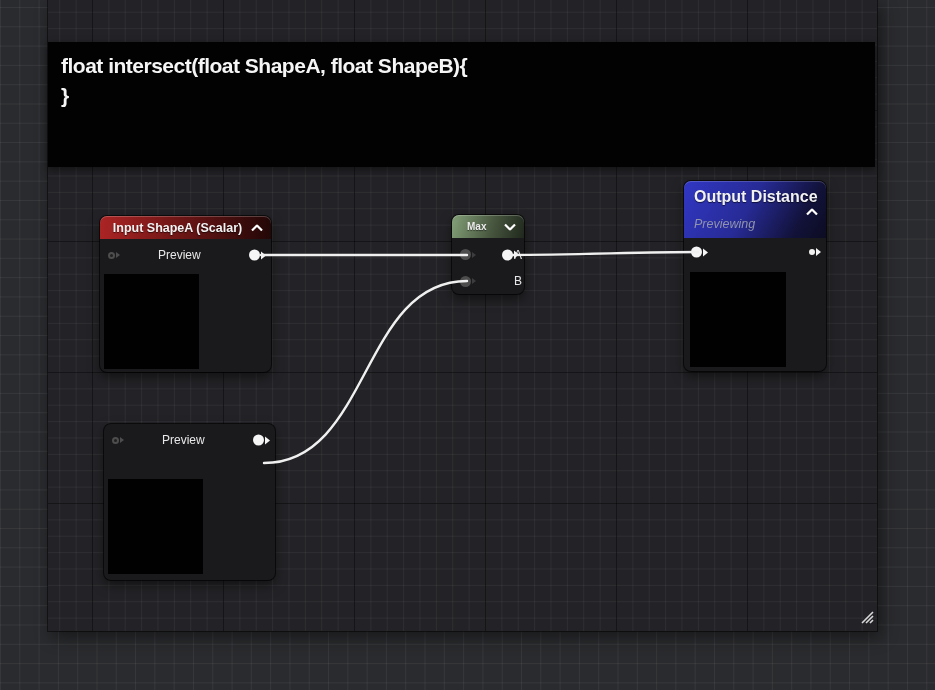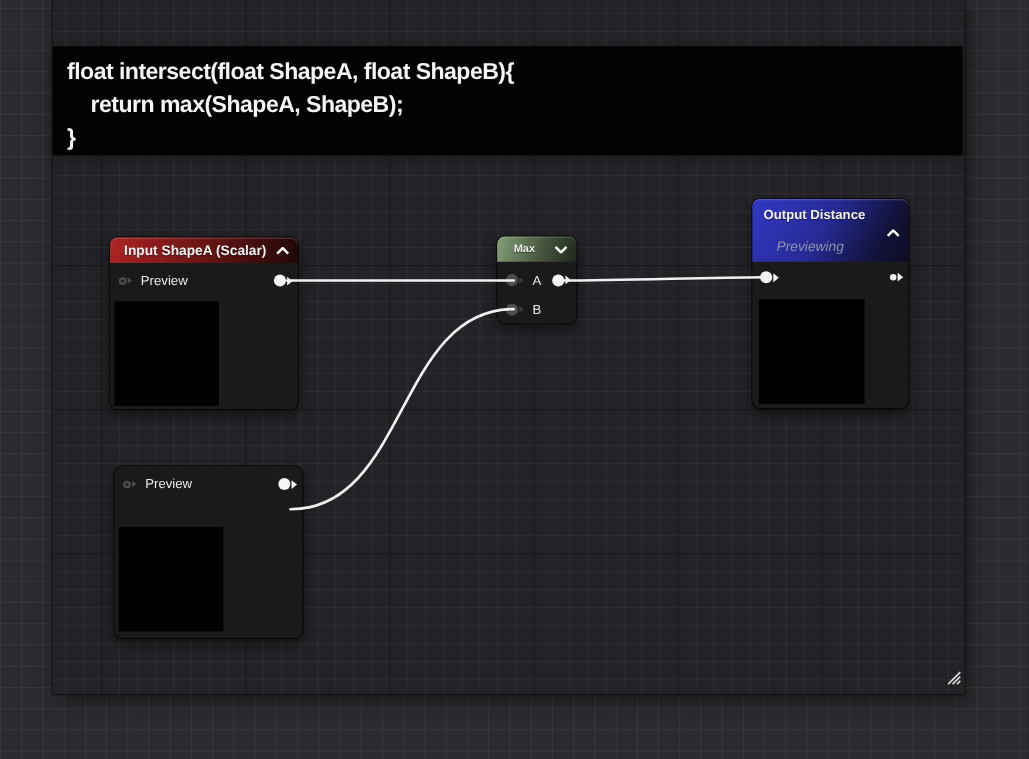--- a/index.html
+++ b/index.html
@@ -24,21 +24,21 @@
       linear-gradient(90deg, rgba(0,0,0,0.55) 1px, transparent 1px),
       linear-gradient(rgba(255,255,255,0.05) 1px, transparent 1px),
       linear-gradient(90deg, rgba(255,255,255,0.05) 1px, transparent 1px);
     background-size:131px 131px, 131px 131px, 16.375px 16.375px, 16.375px 16.375px;
     background-position:44px 110px, 44px 110px, 44px 110px, 44px 110px;
     box-shadow:0 0 0 1px rgba(0,0,0,0.5), 4px 6px 16px rgba(0,0,0,0.45);
   }
 
   
   .codeblock{
-    position:absolute; left:0; top:42px; width:827px; height:99px;
+    position:absolute; left:0; top:42px; width:827px; height:125px;
     background:#020202; padding:9px 0 0 13px;
     box-shadow:0 3px 8px rgba(0,0,0,0.45);
   }
   .code-line{
     white-space:pre; color:#f5f5f5; font-weight:bold;
     font-size:21px; line-height:30px; letter-spacing:-0.5px;
   }
 
   
   .node{
@@ -57,21 +57,21 @@
     background:linear-gradient(120deg, #3137c4 0%, #272b96 45%, #12123a 80%, #0c0c22 100%);
     box-shadow:inset 0 1px 0 rgba(255,255,255,0.18);
     position:relative;
   }
   .node-title{
     color:#f2f2f2; font-size:12.5px; font-weight:bold; width:100%;
     text-align:center; padding-right:16px; text-shadow:0 1px 1px rgba(0,0,0,0.6);
   }
   .caret{ position:absolute; right:8px; top:50%; transform:translateY(-50%); cursor:pointer; display:flex; }
 
-  .pin-row{ display:flex; align-items:center; height:32px; padding-left:8px; position:relative; }
+  .pin-row{ display:flex; align-items:center; height:32px; padding-left:8px; position:relative;gap:30px; }
   .pin-label{ color:#e8e8e8; font-size:12px; margin-left:8px; }
 
   .pin-ghost{ width:7px; height:7px; border-radius:50%; border:2px solid #4d4d4d; background:#202022; }
   .pin-ghost-arrow{ width:0; height:0; border-left:4px solid #4d4d4d; border-top:3px solid transparent; border-bottom:3px solid transparent; margin-left:1px; }
   .pin-gray{ width:11px; height:11px; border-radius:50%; background:#4d4d4d; }
   .pin-gray-arrow{ width:0; height:0; border-left:4px solid #3c3c3c; border-top:3px solid transparent; border-bottom:3px solid transparent; margin-left:1px; }
   .pin-white{ width:11px; height:11px; border-radius:50%; background:#f5f5f5; }
   .pin-white-arrow{ width:0; height:0; border-left:5px solid #f5f5f5; border-top:4px solid transparent; border-bottom:4px solid transparent; margin-left:1px; }
   .pin-hollow{ width:6px; height:6px; border-radius:50%; border:3px solid #f0f0f0; background:transparent; }
   .pin-out{ position:absolute; right:5px; top:50%; transform:translateY(-50%); display:flex; align-items:center; cursor:crosshair; }
@@ -83,44 +83,43 @@
   #node-input-a{ left:52px;  top:216px; width:171px; height:156px; }
   #node-input-b{ left:56px;  top:424px; width:171px; height:156px; }
   #node-max    { left:404px; top:215px; width:72px;  height:79px;  }
   #node-output { left:636px; top:181px; width:142px; height:190px; }
 
   #node-input-a .preview-square{ left:4px; top:58px; width:95px; height:95px; }
   #node-input-b .preview-square{ left:4px; top:55px; width:95px; height:95px; }
   #node-output  .preview-square{ left:6px; top:91px; width:96px; height:95px; }
 
   .out-title{
-    color:#f2f2f2; font-size:12px; font-weight:bold; padding:7px 0 0 10px;
+    color:#f2f2f2; font-size:16px; font-weight:bold; padding:7px 0 0 10px;
     text-shadow:0 1px 1px rgba(0,0,0,0.6);
   }
   .out-status{
-    position:absolute; left:22px; bottom:7px; color:#8f93ab;
+    position:absolute; left:10px; bottom:7px; color:#8f93ab;
     font-size:12.5px; font-style:italic;
   }
 
   .max-title{ color:#ececec; font-size:10px; font-weight:bold; margin-left:15px; text-shadow:0 1px 1px rgba(0,0,0,0.5); }
 
   
   .wires{ position:absolute; left:0; top:0; width:829px; height:631px; pointer-events:none; z-index:5; }
   .node{ z-index:2; }
 
   .resize-grip{ position:absolute; right:3px; bottom:3px; cursor:nwse-resize; z-index:6; }
 </style>
 </head>
 <body>
 
 <div class="canvas">
 
   <div class="codeblock">
     <div class="code-line">float intersect(float ShapeA, float ShapeB){</div>
-    <div class="code-line">    return max(ShapeA, ShapeB);</div>
     <div class="code-line">}</div>
   </div>
 
   <div class="node" id="node-input-a">
     <div class="node-header hdr-red">
       <div class="node-title">Input ShapeA (Scalar)</div>
       <span class="caret">
         <svg width="12" height="7" viewBox="0 0 12 7">
             <path d="M1 6 L6 1 L11 6" stroke="#fff" stroke-width="2.2" fill="none"></path>
           </svg>

